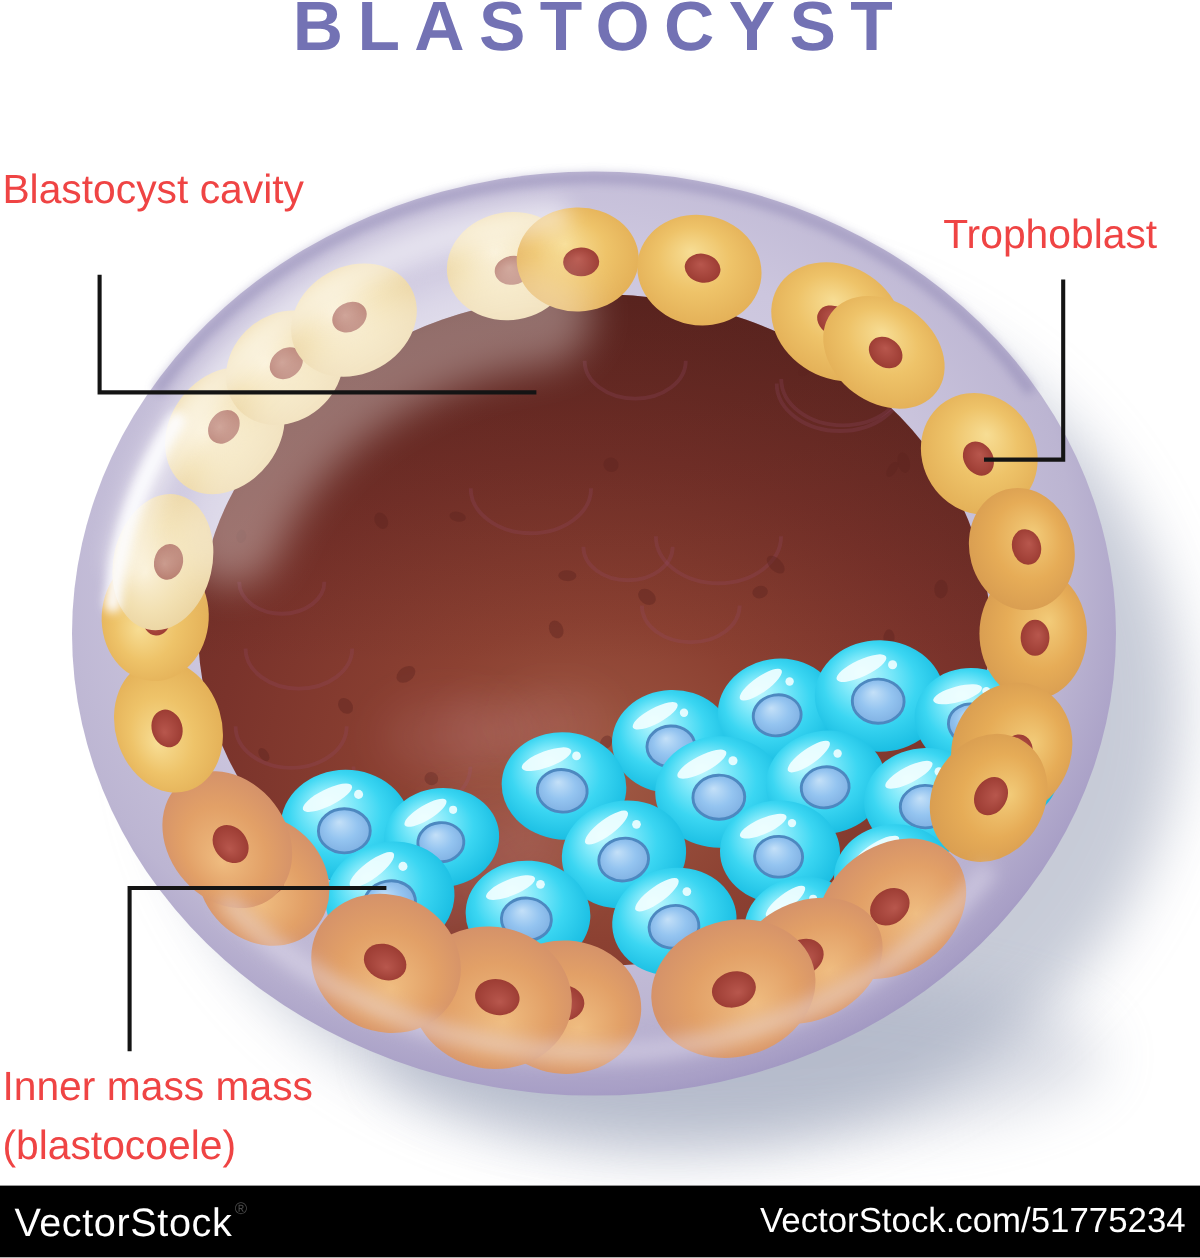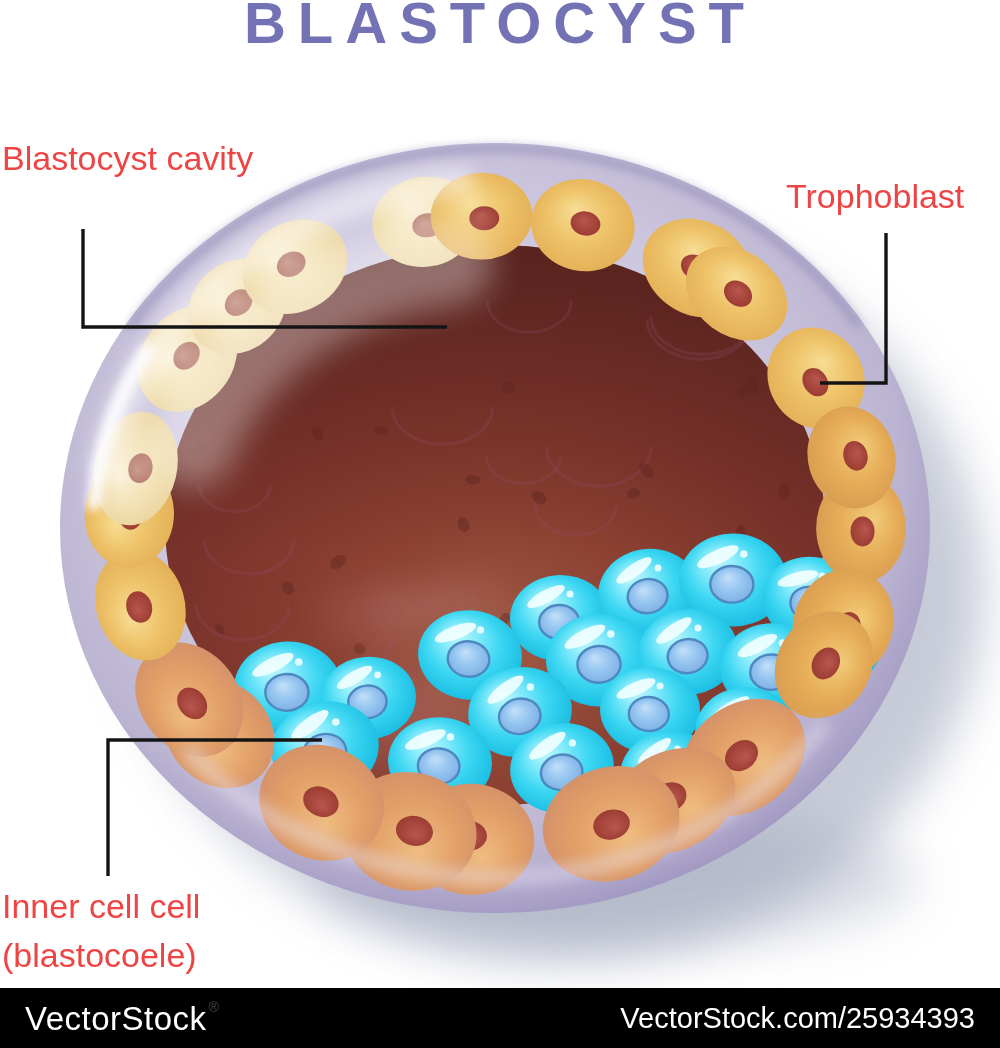--- a/index.html
+++ b/index.html
@@ -16,21 +16,21 @@
   .label{
     position:absolute;color:#ef4444;font-size:34px;line-height:1.44;
     font-weight:400;white-space:nowrap;
   }
   .label-cavity{left:2px;top:134px;}
   .label-trophoblast{left:786px;top:172px;}
   .label-icm{left:2px;top:882px;}
   .bar{
     position:absolute;left:0;bottom:0;width:1000px;height:60px;background:#000000;
     display:flex;align-items:center;justify-content:space-between;
-    box-sizing:border-box;padding:0 25px;
+    box-sizing:border-box;padding:0 12px;
   }
   .brand{color:#ffffff;font-size:33px;font-weight:500;letter-spacing:0.5px;}
   .brand sup{color:#4a4a4a;font-size:14px;vertical-align:18px;margin-left:2px;}
   .url{color:#ffffff;font-size:29px;font-weight:400;}
 </style>
 </head>
 <body>
 
 <svg id="art" class="art" width="1000" height="1048" viewBox="0 0 1000 1048">
   <defs>
@@ -407,20 +407,20 @@
 
 <div class="label label-cavity">
   <div>Blastocyst cavity</div>
 </div>
 
 <div class="label label-trophoblast">
   <div>Trophoblast</div>
 </div>
 
 <div class="label label-icm">
-  <div>Inner cell cell</div>
+  <div>Inner mass mass</div>
   <div>(blastocoele)</div>
 </div>
 
 <div class="bar">
   <div class="brand"><span>VectorStock</span><sup>®</sup></div>
-  <div class="url">VectorStock.com/25934393</div>
+  <div class="url">VectorStock.com/51775234</div>
 </div>
 
 </body></html>

